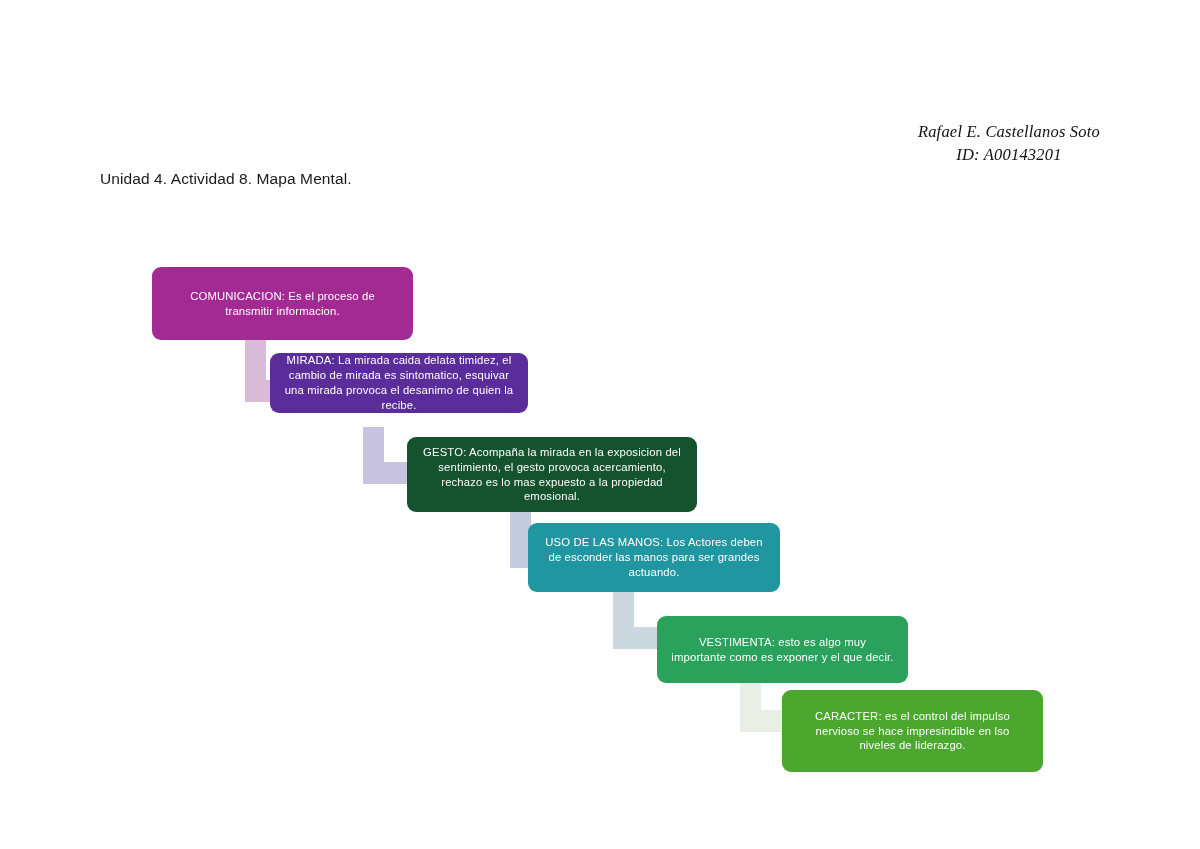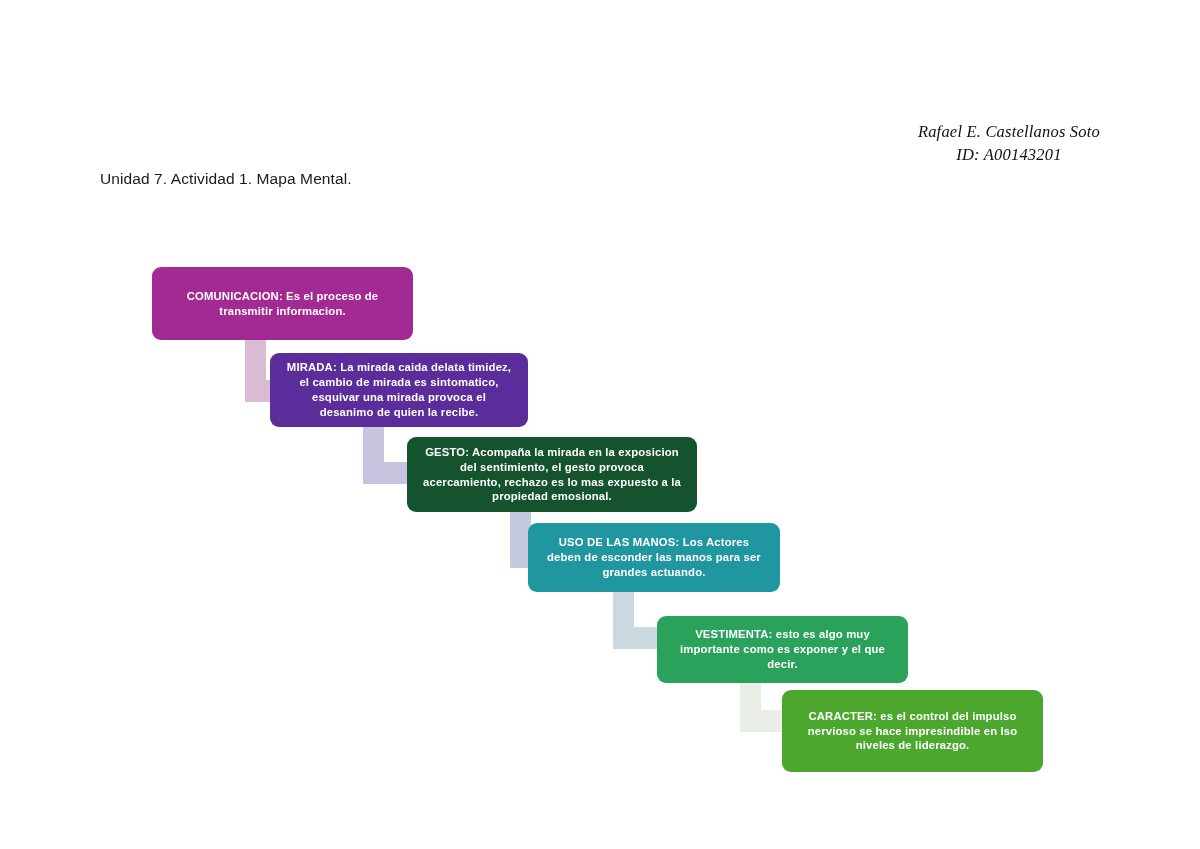--- a/index.html
+++ b/index.html
@@ -63,21 +63,20 @@
     align-items: center;
     justify-content: center;
     text-align: center;
     color: #ffffff;
     font-family: "Liberation Sans", sans-serif;
     font-size: 11.3px;
     line-height: 1.32;
     letter-spacing: 0.15px;
     padding: 6px 14px;
     z-index: 3;
-    font-weight: bold;
   }
   .node-text {
     display: block;
     width: 100%;
   }
 
   .connector {
     position: absolute;
     z-index: 1;
   }
@@ -99,21 +98,21 @@
 </head>
 <body>
 
 <div id="page">
 
   <div id="author-block">
     <span class="author-line">Rafael E. Castellanos Soto</span>
     <span class="author-line">ID: A00143201</span>
   </div>
 
-  <div id="doc-title">Unidad 7. Actividad 1. Mapa Mental.</div>
+  <div id="doc-title">Unidad 4. Actividad 8. Mapa Mental.</div>
 
   <div id="mindmap">
       <div class="connector" style="left: 245px; top: 340px; width: 48px; height: 62px;">
         <div class="conn-stem" style="background: rgb(217, 187, 214);"></div>
         <div class="conn-foot" style="background: rgb(217, 187, 214);"></div>
       </div>
       <div class="connector" style="left: 363px; top: 427px; width: 50px; height: 57px;">
         <div class="conn-stem" style="background: rgb(200, 195, 223);"></div>
         <div class="conn-foot" style="background: rgb(200, 195, 223);"></div>
       </div>
@@ -125,21 +124,21 @@
         <div class="conn-stem" style="background: rgb(203, 216, 223);"></div>
         <div class="conn-foot" style="background: rgb(203, 216, 223);"></div>
       </div>
       <div class="connector" style="left: 740px; top: 675px; width: 52px; height: 57px;">
         <div class="conn-stem" style="background: rgb(233, 238, 230);"></div>
         <div class="conn-foot" style="background: rgb(233, 238, 230);"></div>
       </div>
       <div class="node-box" style="left: 152px; top: 267px; width: 261px; height: 73px; background: rgb(162, 42, 146);">
         <span class="node-text">COMUNICACION: Es el proceso de transmitir informacion.</span>
       </div>
-      <div class="node-box" style="left: 270px; top: 353px; width: 258px; height: 74px; background: rgb(91, 45, 155);">
+      <div class="node-box" style="left: 270px; top: 353px; width: 258px; height: 60px; background: rgb(91, 45, 155);">
         <span class="node-text">MIRADA: La mirada caida delata timidez, el cambio de mirada es sintomatico, esquivar una mirada provoca el desanimo de quien la recibe.</span>
       </div>
       <div class="node-box" style="left: 407px; top: 437px; width: 290px; height: 75px; background: #14532d;">
         <span class="node-text">GESTO: Acompaña la mirada en la exposicion del sentimiento, el gesto provoca acercamiento, rechazo es lo mas expuesto a la propiedad emosional.</span>
       </div>
       <div class="node-box" style="left: 528px; top: 523px; width: 252px; height: 69px; background: rgb(32, 150, 160);">
         <span class="node-text">USO DE LAS MANOS: Los Actores deben de esconder las manos para ser grandes actuando.</span>
       </div>
       <div class="node-box" style="left: 657px; top: 608px; width: 251px; height: 67px; background: rgb(42, 162, 92); margin-top: 8px;">
         <span class="node-text">VESTIMENTA: esto es algo muy importante como es exponer y el que decir.</span>

